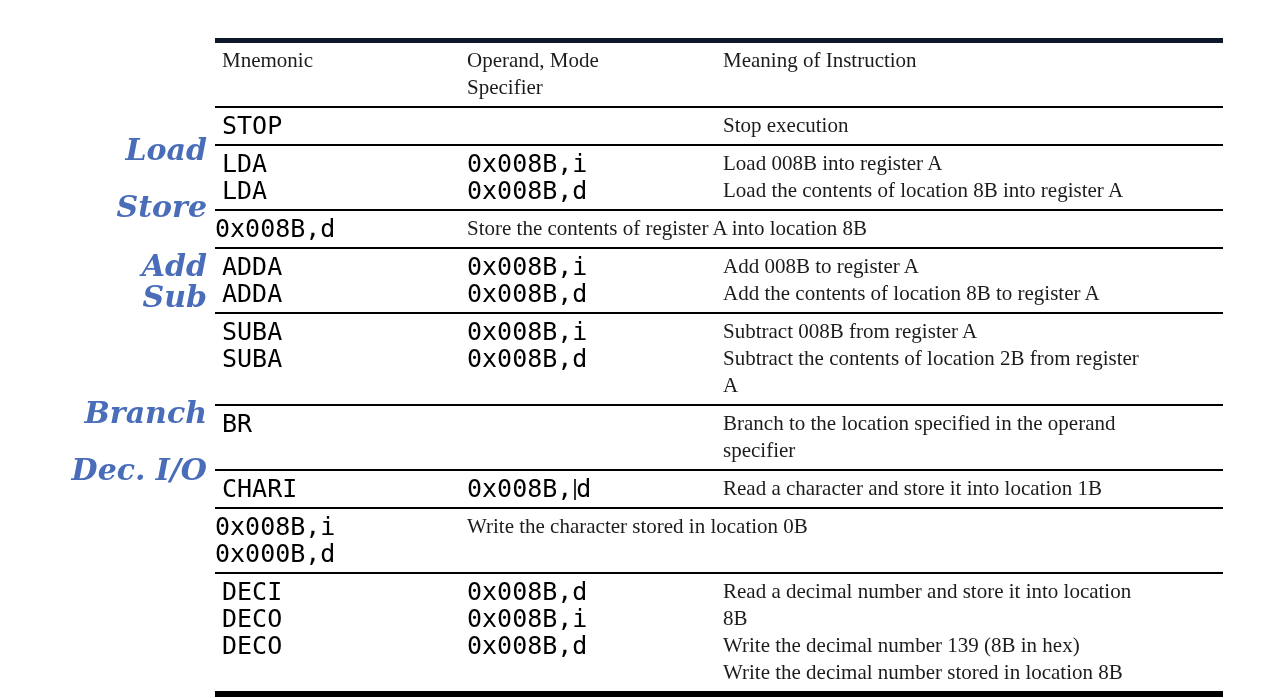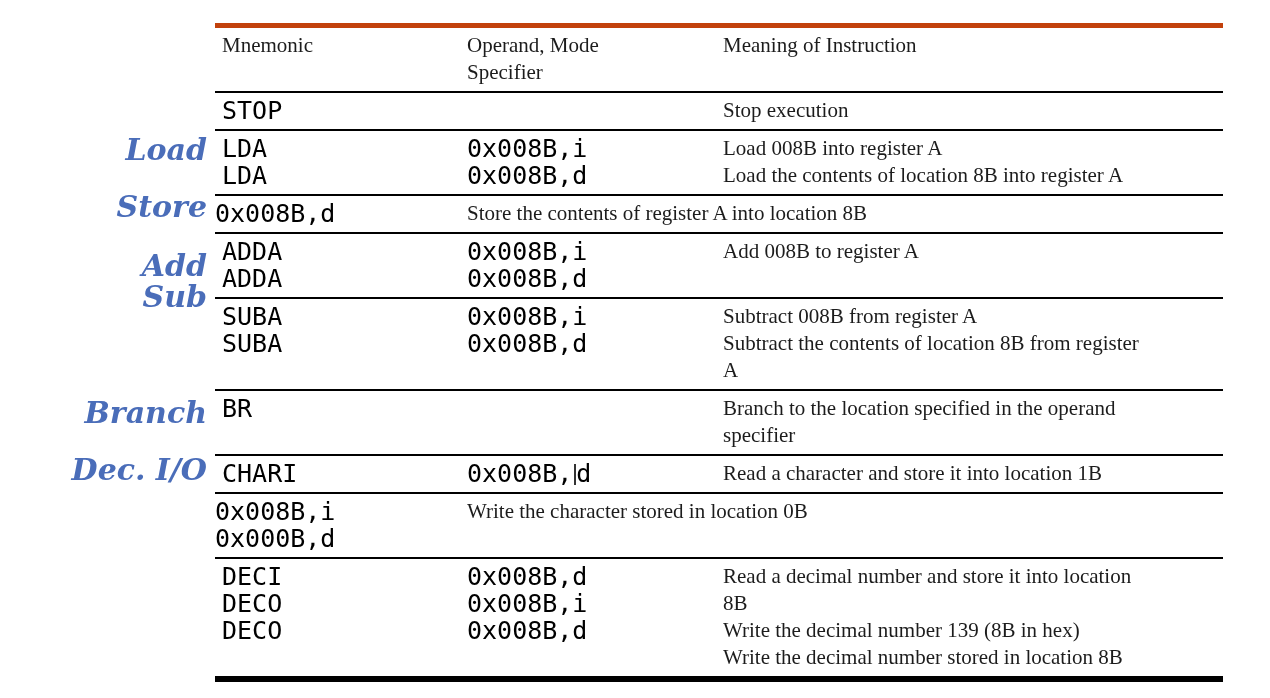--- a/index.html
+++ b/index.html
@@ -28,23 +28,23 @@
   .annotation:nth-of-type(2) { top: 189px; }  
   .annotation:nth-of-type(3) { top: 248px; }  
   .annotation:nth-of-type(4) { top: 279px; }  
   .annotation:nth-of-type(5) { top: 395px; }  
   .annotation:nth-of-type(6) { top: 452px; }  
   .annotation:nth-of-type(7) { top: 592px; }  
 
   
   .insn-table {
     position: absolute;
-    left: 215px; top: 23px;
+    left: 215px; top: 38px;
     width: 1008px;
-    border-top: 5px solid #c2410c;
+    border-top: 5px solid #0f172a;
     border-bottom: 6px solid #000;
     color: #1c1c1c;
   }
   .sec {
     display: grid;
     grid-template-columns: 252px 256px 1fr;
     padding: 4px 0 5px 0;
     border-top: 2px solid #000;
   }
   .sec.header { border-top: none; }
@@ -136,34 +136,35 @@
           <div class="cell mn">
             <div class="line mono-text">ADDA</div>
             <div class="line mono-text">ADDA</div>
           </div>
           <div class="cell op">
             <div class="line mono-text">0x008B,i</div>
             <div class="line mono-text">0x008B,d</div>
           </div>
           <div class="cell me">
             <div class="line serif-text">Add 008B to register A</div>
+            <div class="line serif-text">Add the contents of location 8B to register A</div>
           </div>
         </div>
         <div class="sec">
           <div class="cell mn">
             <div class="line mono-text">SUBA</div>
             <div class="line mono-text">SUBA</div>
           </div>
           <div class="cell op">
             <div class="line mono-text">0x008B,i</div>
             <div class="line mono-text">0x008B,d</div>
           </div>
           <div class="cell me">
             <div class="line serif-text">Subtract 008B from register A</div>
-            <div class="line serif-text">Subtract the contents of location 8B from register</div>
+            <div class="line serif-text">Subtract the contents of location 2B from register</div>
             <div class="line serif-text">A</div>
           </div>
         </div>
         <div class="sec">
           <div class="cell mn">
             <div class="line mono-text">BR</div>
           </div>
           <div class="cell op"></div>
           <div class="cell me">
             <div class="line serif-text">Branch to the location specified in the operand</div>

